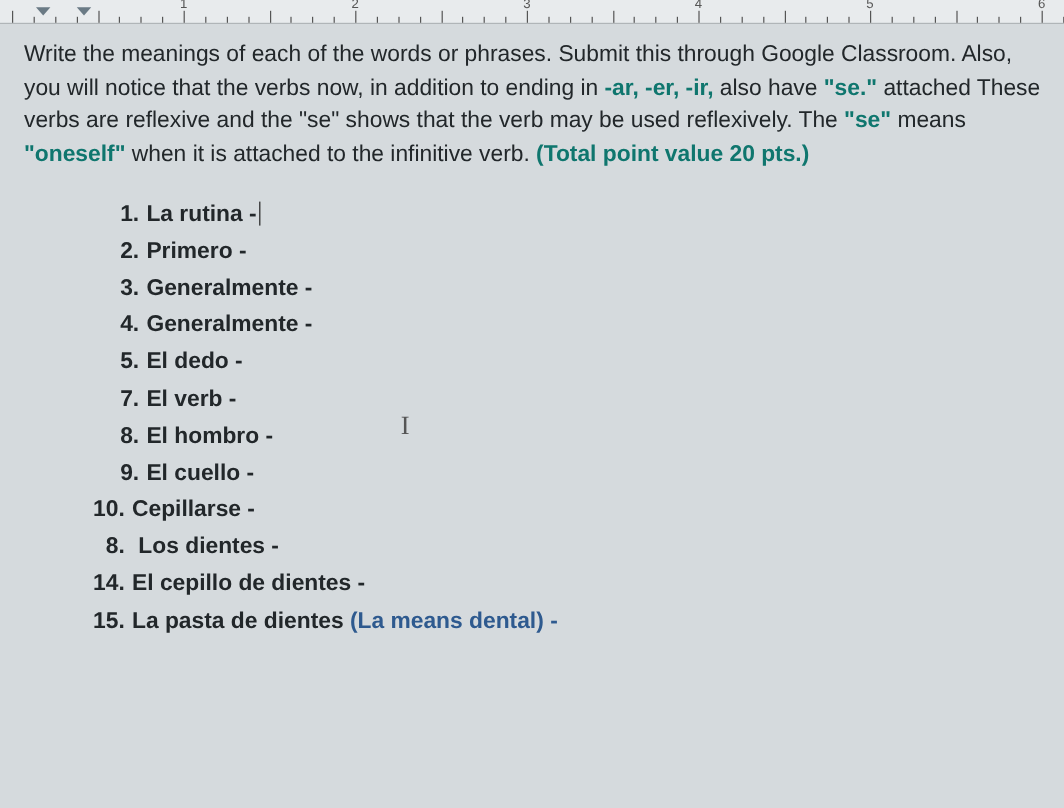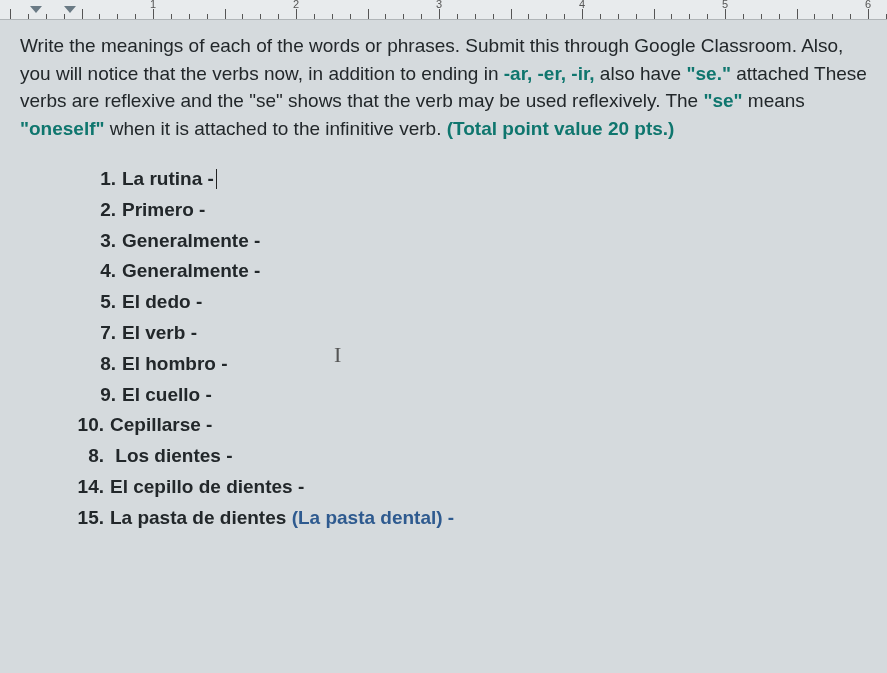--- a/index.html
+++ b/index.html
@@ -175,17 +175,17 @@
       <div class="list-item"><span class="num">2.</span><span>Primero -</span></div>
       <div class="list-item"><span class="num">3.</span><span>Generalmente -</span></div>
       <div class="list-item"><span class="num">4.</span><span>Generalmente -</span></div>
       <div class="list-item"><span class="num">5.</span><span>El dedo -</span></div>
       <div class="list-item"><span class="num">7.</span><span>El verb -</span></div>
       <div class="list-item"><span class="num">8.</span><span>El hombro -</span></div>
       <div class="list-item"><span class="num">9.</span><span>El cuello -</span></div>
       <div class="list-item" style="margin-left: -12px;"><span class="num">10.</span><span>Cepillarse -</span></div>
       <div class="list-item" style="margin-left: -12px;"><span class="num">8.</span><span> Los dientes -</span></div>
       <div class="list-item" style="margin-left: -12px;"><span class="num">14.</span><span>El cepillo de dientes -</span></div>
-      <div class="list-item" style="margin-left: -12px;"><span class="num">15.</span><span>La pasta de dientes </span><span class="alt-text">(La pasta dental) -</span></div>
+      <div class="list-item" style="margin-left: -12px;"><span class="num">15.</span><span>La pasta de dientes </span><span class="alt-text">(La means dental) -</span></div>
     </div>
 </div>
 
 <div class="ibeam">I</div>
 
 </body></html>

